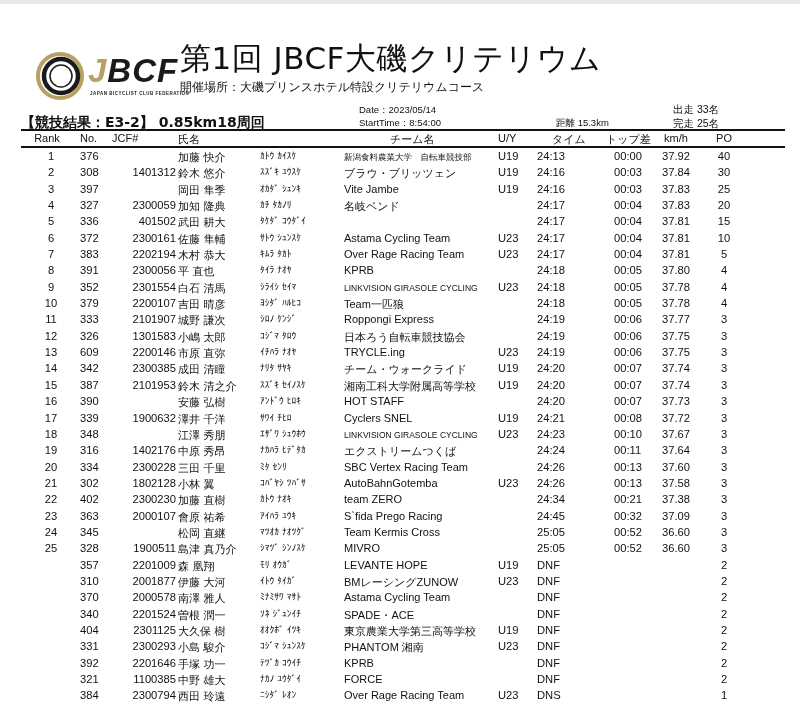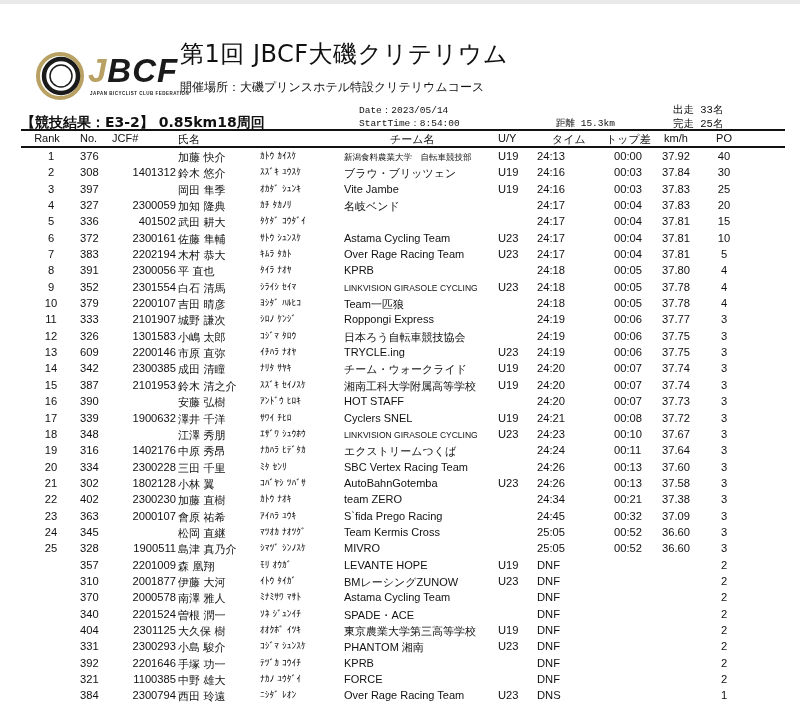--- a/index.html
+++ b/index.html
@@ -5,24 +5,24 @@
   html, body { margin:0; padding:0; background:#ffffff; }
   body { width:800px; height:723px; position:relative; overflow:hidden;
          font-family:"DejaVu Sans", "Liberation Sans", sans-serif; color:#111; }
   .topband { position:absolute; left:0; top:0; width:800px; height:4px; background:#e9e9e9; }
   .logo { position:absolute; left:34px; top:36px; width:140px; height:56px;margin-top:12px; }
   .logo-text { position:absolute; left:54px; top:4px; font-family:"Liberation Sans", sans-serif;
                font-weight:bold; font-style:italic; font-size:33px; letter-spacing:1px; color:#1a1a1a; }
   .logo-text .j { color:#b9a063; }
   .logo-sub { position:absolute; left:56px; top:43px; font-size:4.5px; letter-spacing:0.5px; color:#222;
               font-family:"Liberation Sans", sans-serif; font-weight:bold; white-space:nowrap; }
-  .title { position:absolute; left:180px; top:38px; font-size:24px; font-family:"DejaVu Sans", sans-serif;
+  .title { position:absolute; left:180px; top:38px; font-size:31px; font-family:"DejaVu Sans", sans-serif;
            font-weight:normal; letter-spacing:0.5px; white-space:nowrap; }
   .venue { position:absolute; left:180px; top:79px; font-size:12px; white-space:nowrap; }
-  .meta { position:absolute; font-size:9.5px; white-space:nowrap; font-family:Liberation Mono, monospace;padding-left:16px; }
+  .meta { position:absolute; font-size:9.5px; white-space:nowrap; font-family:Liberation Sans, sans-serif;padding-left:16px; }
   .heading { position:absolute; left:21px; top:114px; font-size:14px; font-weight:bold; white-space:nowrap; }
   .rule-thick { position:absolute; left:21px; top:129px; width:764px; height:2px; background:#111; }
   .rule-thin { position:absolute; left:21px; top:146px; width:764px; height:1.5px; background:#111; }
   .hdr { position:absolute; top:132px; left:0; width:800px; height:14px; font-size:11px;
          font-family:"Liberation Sans", sans-serif; }
   .hdr span, .row span { position:absolute; white-space:nowrap; }
   .rows { position:absolute; left:0; top:149px; width:800px; }
   .row { position:relative; height:16.35px; font-size:11.2px; font-family:"Liberation Sans", sans-serif; }
   .row span { top:1px; }
   .c-rank { left:38px; width:26px; text-align:center; }

